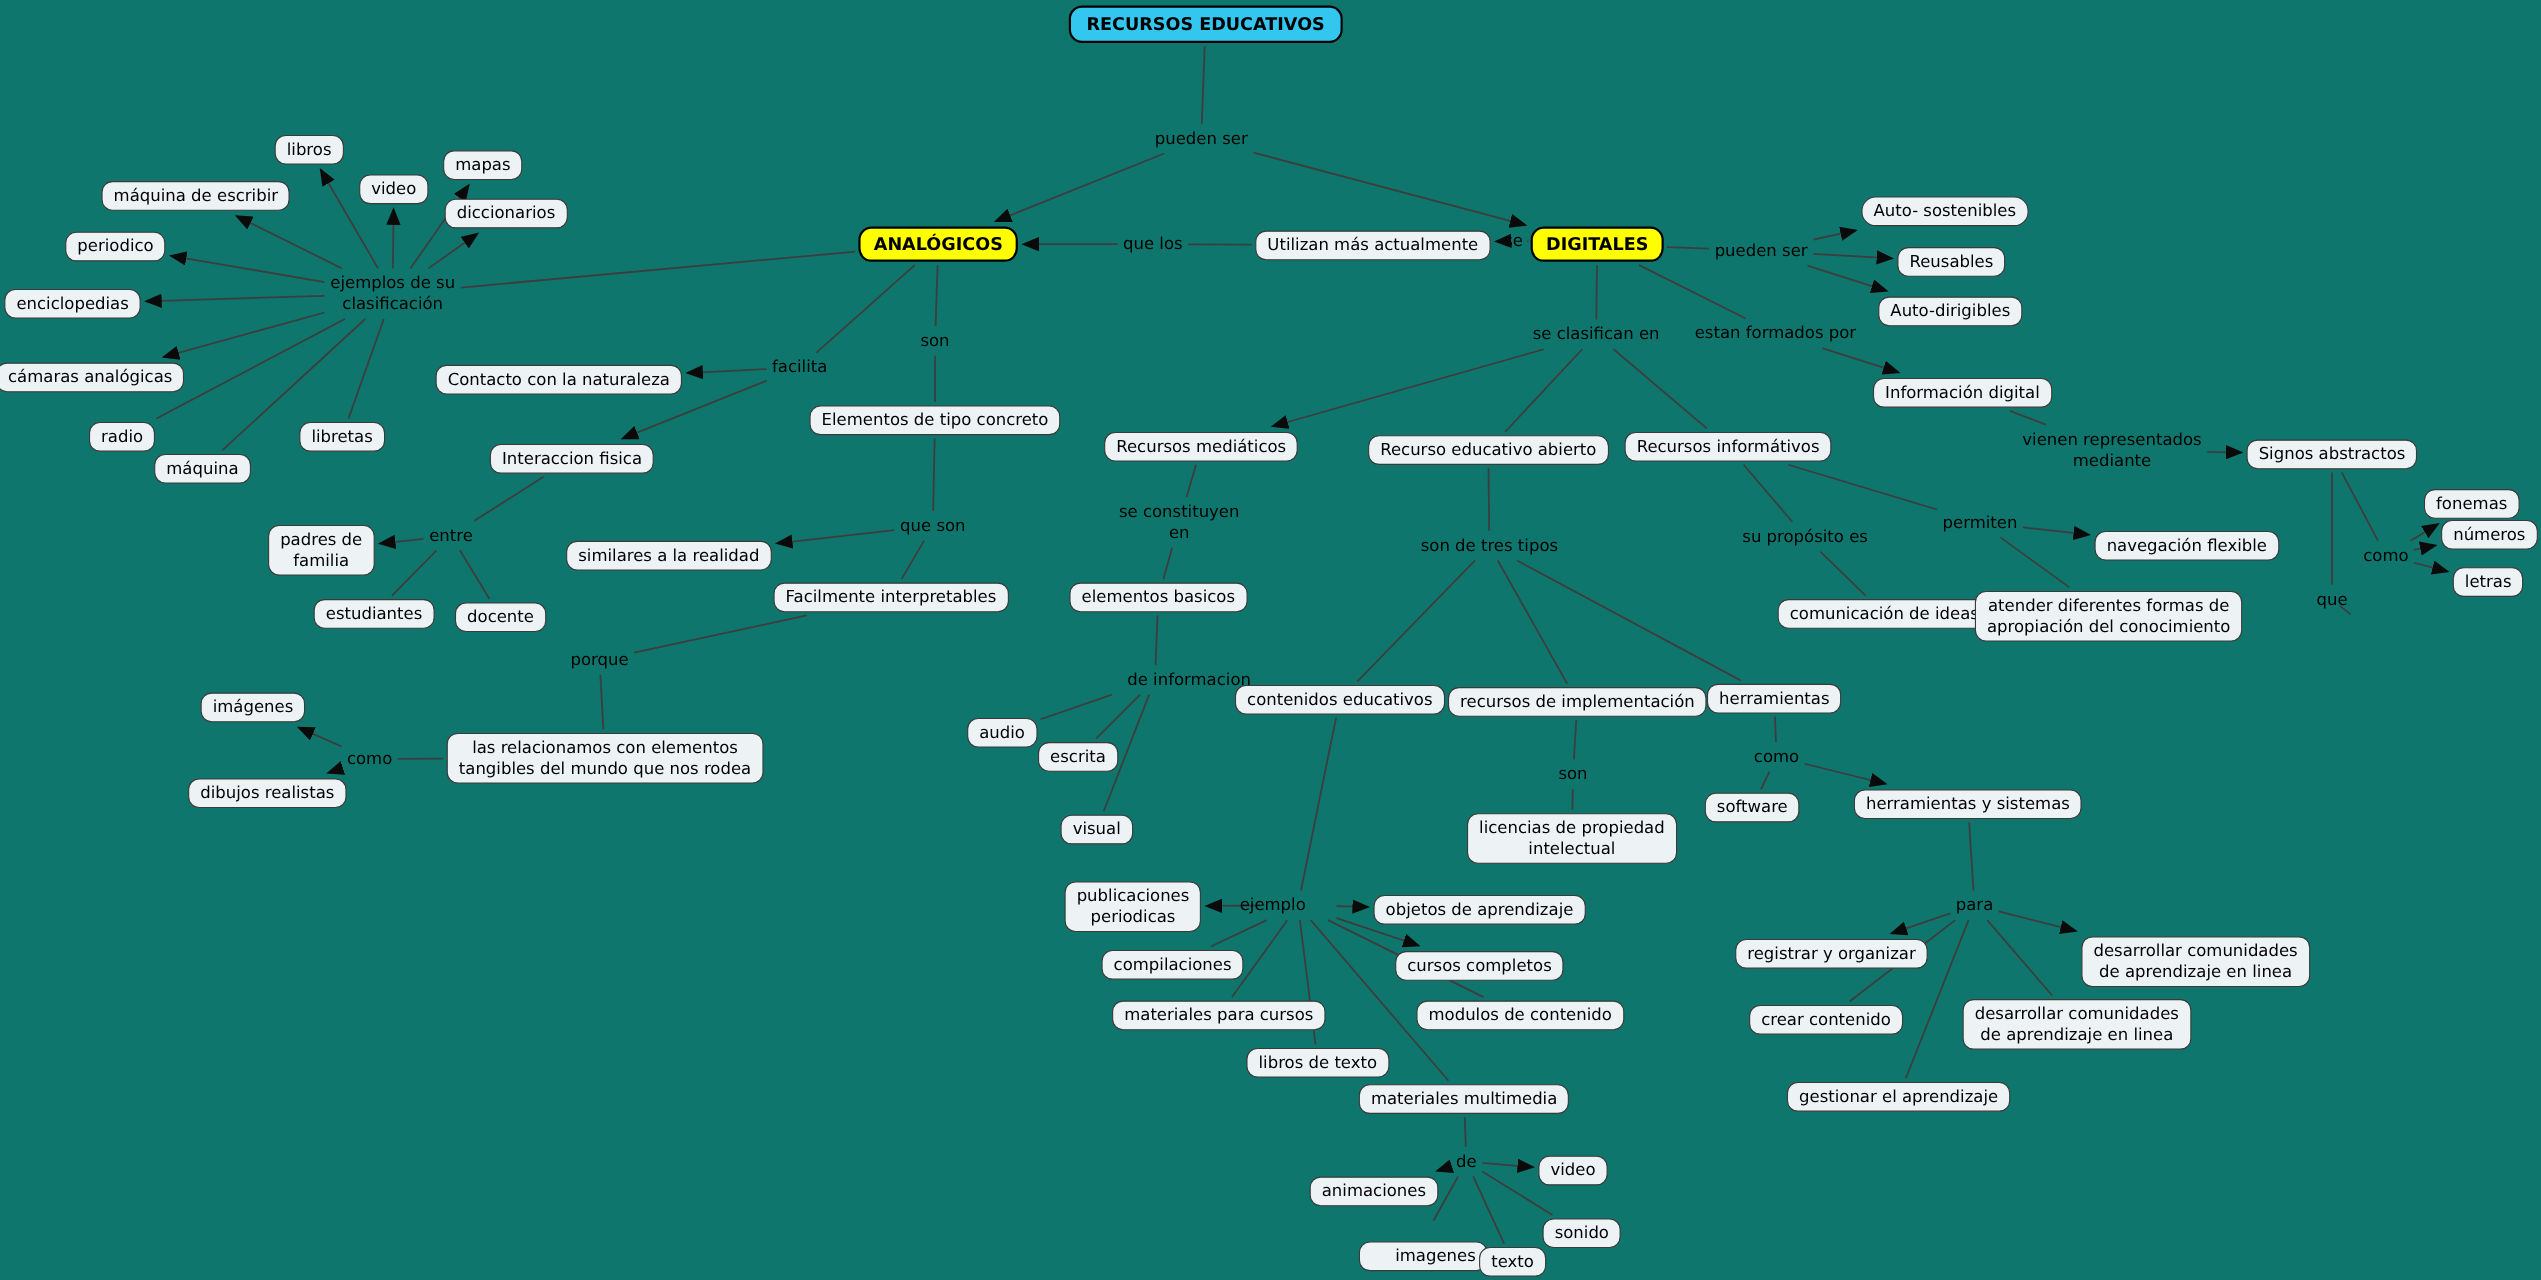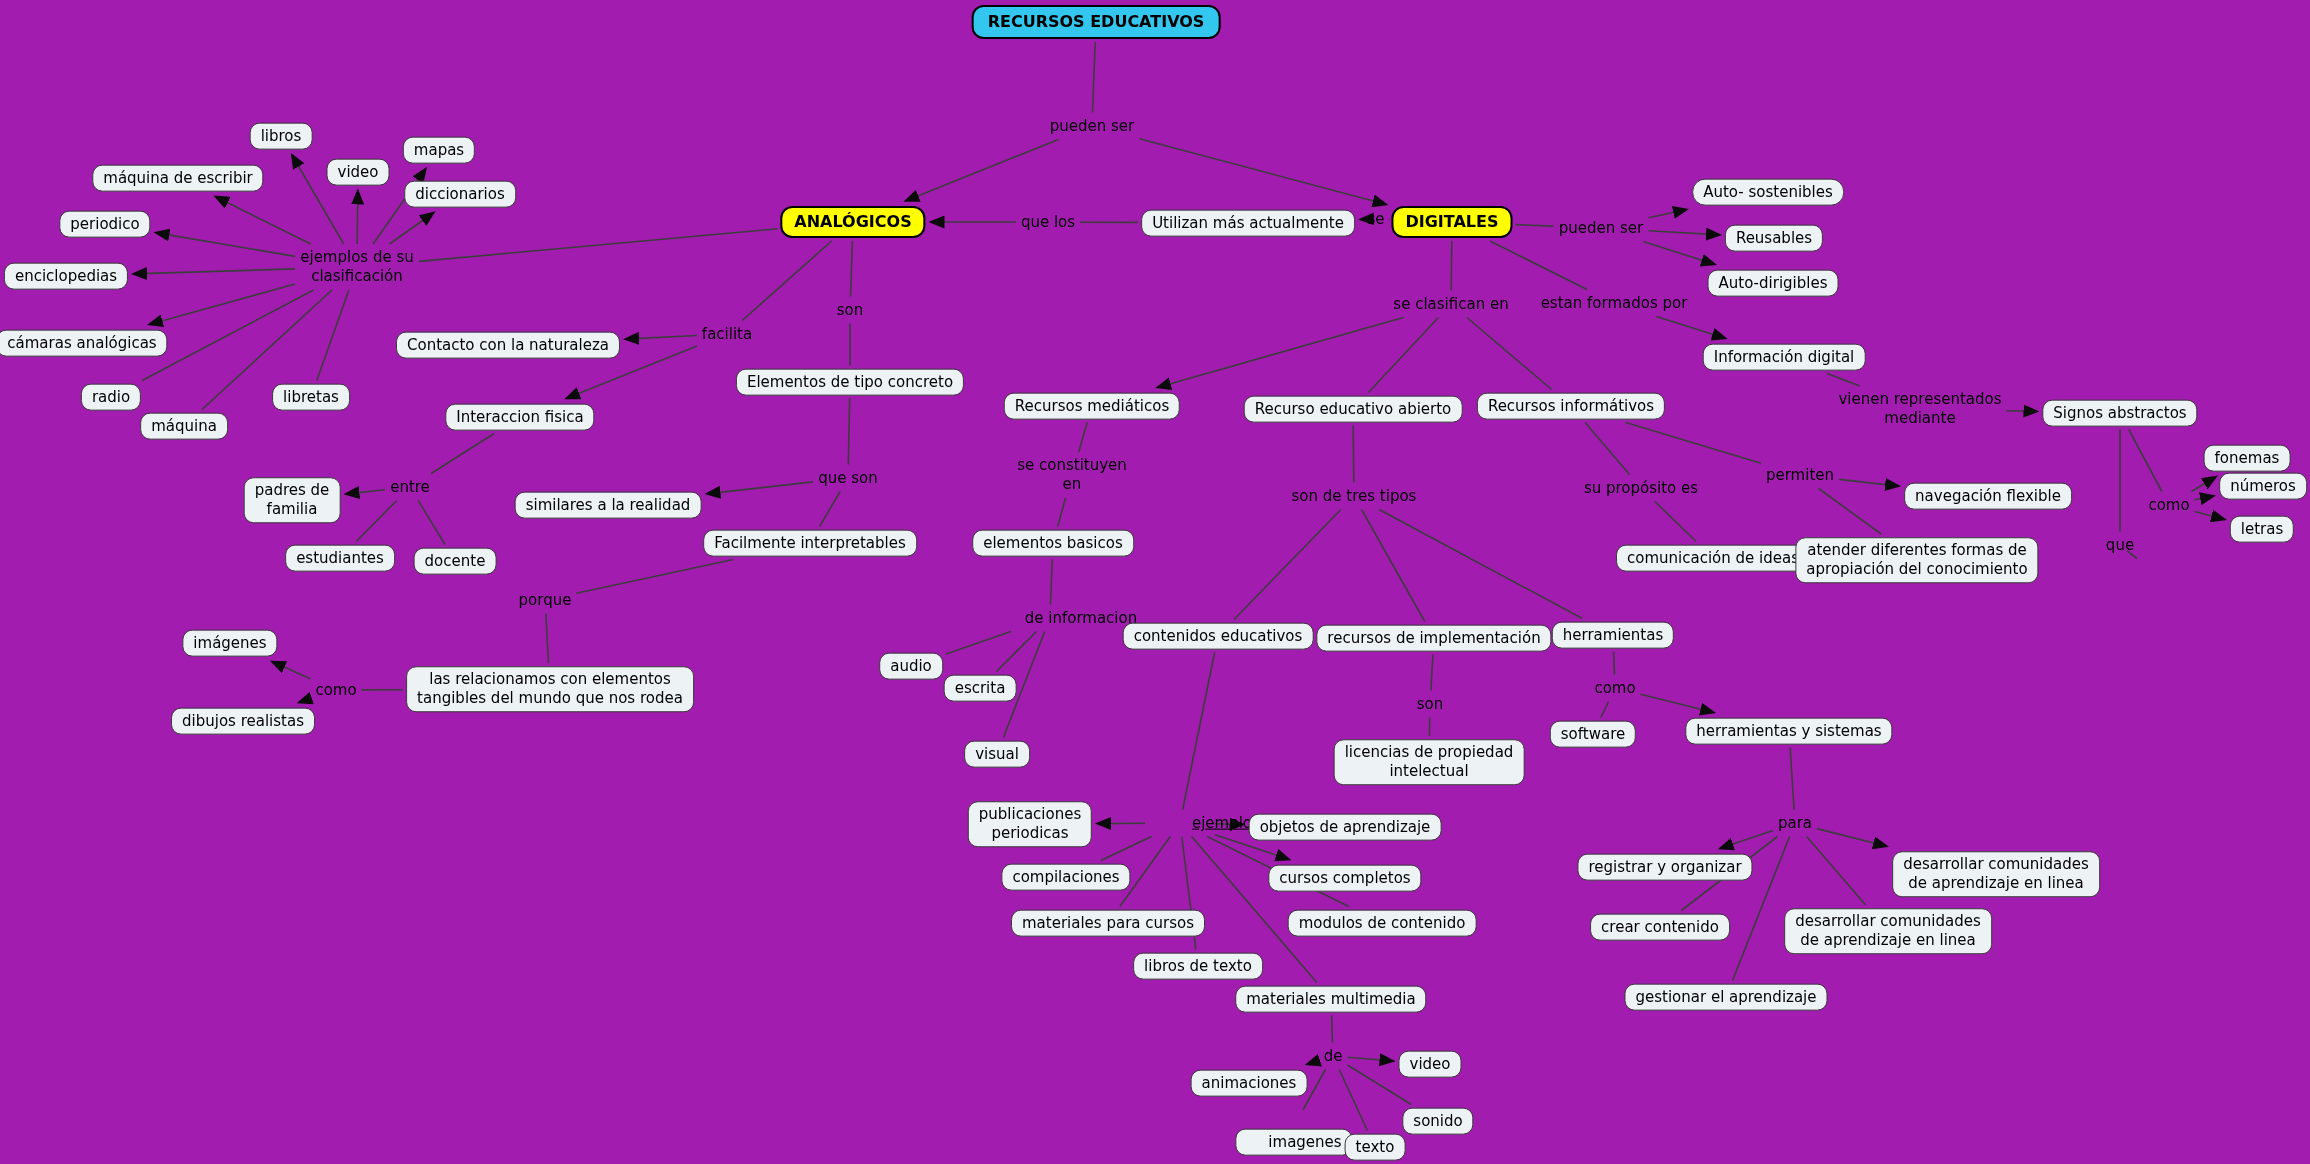--- a/index.html
+++ b/index.html
@@ -44,21 +44,21 @@
     font-size:16px;
   }
   .node.label{
     background:transparent;
     padding:1px 2px;
   }
 </style>
 </head>
 <body>
 
-<div id="map" style="--title-fill: #33C7F0; --main-fill: #FFFF00; --concept-fill: #EDF2F5; background: #a21caf;">
+<div id="map" style="--title-fill: #33C7F0; --main-fill: #FFFF00; --concept-fill: #EDF2F5; background: #0f766e;">
   <svg id="edges" xmlns="http://www.w3.org/2000/svg">
     <defs>
       <marker id="arrow" markerUnits="userSpaceOnUse" markerWidth="16" markerHeight="13" viewBox="0 0 16 13" refX="14" refY="6.5" orient="auto">
         <path d="M0,0 L16,6.5 L0,13 Z" fill="#0a0a0a"></path>
       </marker>
     </defs>
     <g id="edge-group">
         <line x1="1095.2" y1="42.0" x2="1092.5" y2="112.5" stroke="#3d3d3d" stroke-width="1.6"></line>
         <line x1="1058.4" y1="139.5" x2="905.3" y2="201.0" stroke="#3d3d3d" stroke-width="1.6" marker-end="url(#arrow)"></line>
         <line x1="1139.5" y1="138.7" x2="1386.5" y2="204.5" stroke="#3d3d3d" stroke-width="1.6" marker-end="url(#arrow)"></line>
@@ -230,21 +230,21 @@
     <div class="node label" style="left: 1800px; top: 475px;">permiten</div>
     <div class="node concept" style="left: 1988px; top: 496px;">navegación flexible</div>
     <div class="node concept" style="left: 1917px; top: 560px;">atender diferentes formas de
 apropiación del conocimiento</div>
     <div class="node label" style="left: 1430px; top: 704px;">son</div>
     <div class="node concept" style="left: 1429px; top: 762px;">licencias de propiedad
 intelectual</div>
     <div class="node label" style="left: 1615px; top: 688px;">como</div>
     <div class="node concept" style="left: 1593px; top: 734px;">software</div>
     <div class="node concept" style="left: 1789px; top: 731px;">herramientas y sistemas</div>
-    <div class="node label" style="left: 1222px; top: 823px; text-decoration: underline;">ejemplo</div>
+    <div class="node label" style="left: 1157px; top: 823px;">ejemplo</div>
     <div class="node concept" style="left: 1030px; top: 824px;">publicaciones
 periodicas</div>
     <div class="node concept" style="left: 1066px; top: 877px;">compilaciones</div>
     <div class="node concept" style="left: 1108px; top: 923px;">materiales para cursos</div>
     <div class="node concept" style="left: 1198px; top: 966px;">libros de texto</div>
     <div class="node concept" style="left: 1345px; top: 827px;">objetos de aprendizaje</div>
     <div class="node concept" style="left: 1345px; top: 878px;">cursos completos</div>
     <div class="node concept" style="left: 1382px; top: 923px;">modulos de contenido</div>
     <div class="node concept" style="left: 1331px; top: 999px;">materiales multimedia</div>
     <div class="node label" style="left: 1333px; top: 1056px;">de</div>

